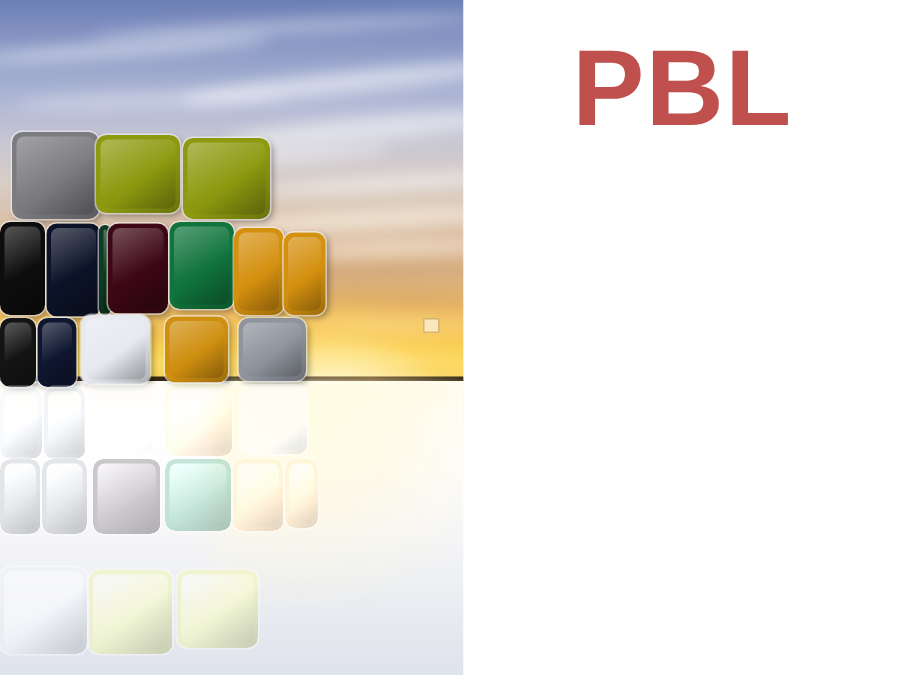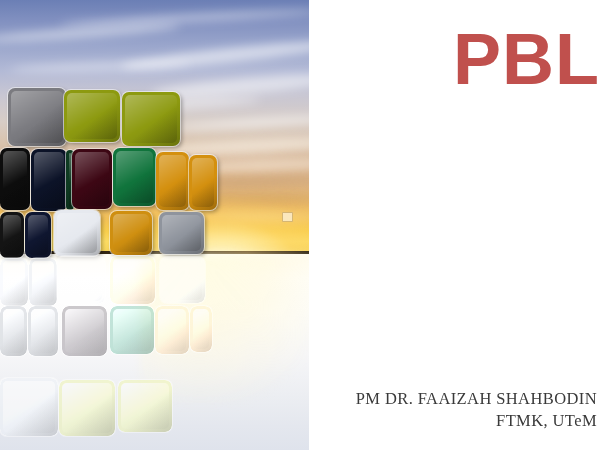--- a/index.html
+++ b/index.html
@@ -102,21 +102,21 @@
     filter:blur(.4px) saturate(.55) brightness(1.32);
     box-shadow:0 0 0 1px rgba(255,255,255,.7);
   }
   .refl::after{
     background:linear-gradient(150deg,rgba(255,255,255,.5),rgba(255,255,255,.05) 60%,rgba(0,0,0,.05));
   }
 
   
   #title{
     position:absolute;left:310px;top:20px;width:290px;
-    text-align:right;
+    text-align:center;
     font-size:72px;font-weight:bold;letter-spacing:1px;
     line-height:78px;
     color:#c0504d;
   }
   #quote{
     position:absolute;left:318px;top:163px;width:279px;
     text-align:right;
     font-size:25px;font-weight:bold;
     line-height:33px;
     color:#8b1a1a;
@@ -198,18 +198,14 @@
         <div class="cube refl" style="left: 59px; top: 380px; width: 56px; height: 56px; background: linear-gradient(140deg, rgb(182, 191, 99) 0%, rgb(182, 191, 99) 55%, rgba(0, 0, 0, 0.25) 100%), rgb(182, 191, 99);"></div>
         <div class="cube refl" style="left: 118px; top: 380px; width: 54px; height: 52px; background: linear-gradient(140deg, rgb(182, 191, 99) 0%, rgb(182, 191, 99) 55%, rgba(0, 0, 0, 0.25) 100%), rgb(182, 191, 99);"></div>
       </div>
   </div>
 
   <div id="title">PBL</div>
 
   <div id="quote">
   </div>
 
-  <div id="author">
-    <div>PM DR. FAAIZAH SHAHBODIN</div>
-    <div>FTMK, UTeM</div>
-  </div>
 
 </div>
 
 </body></html>

